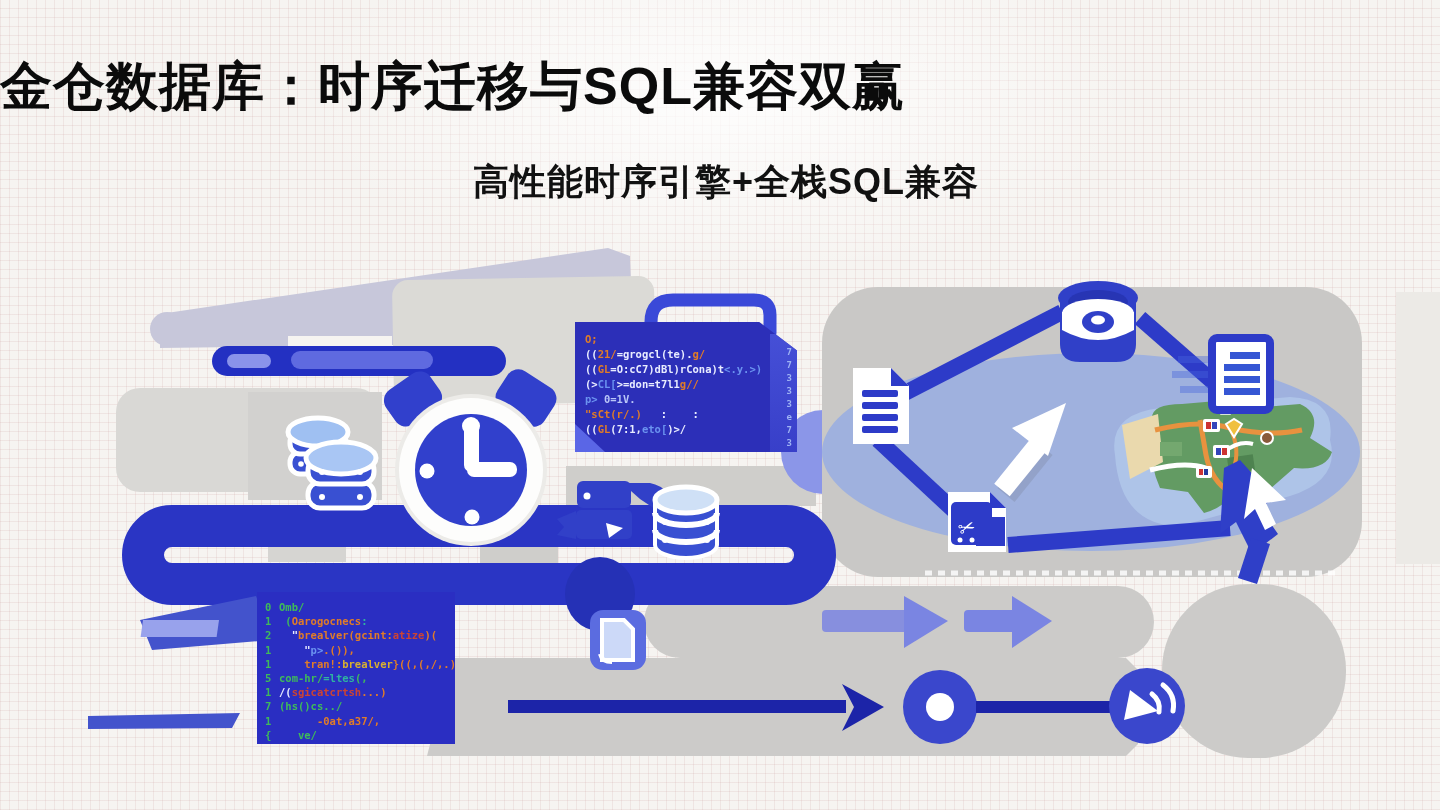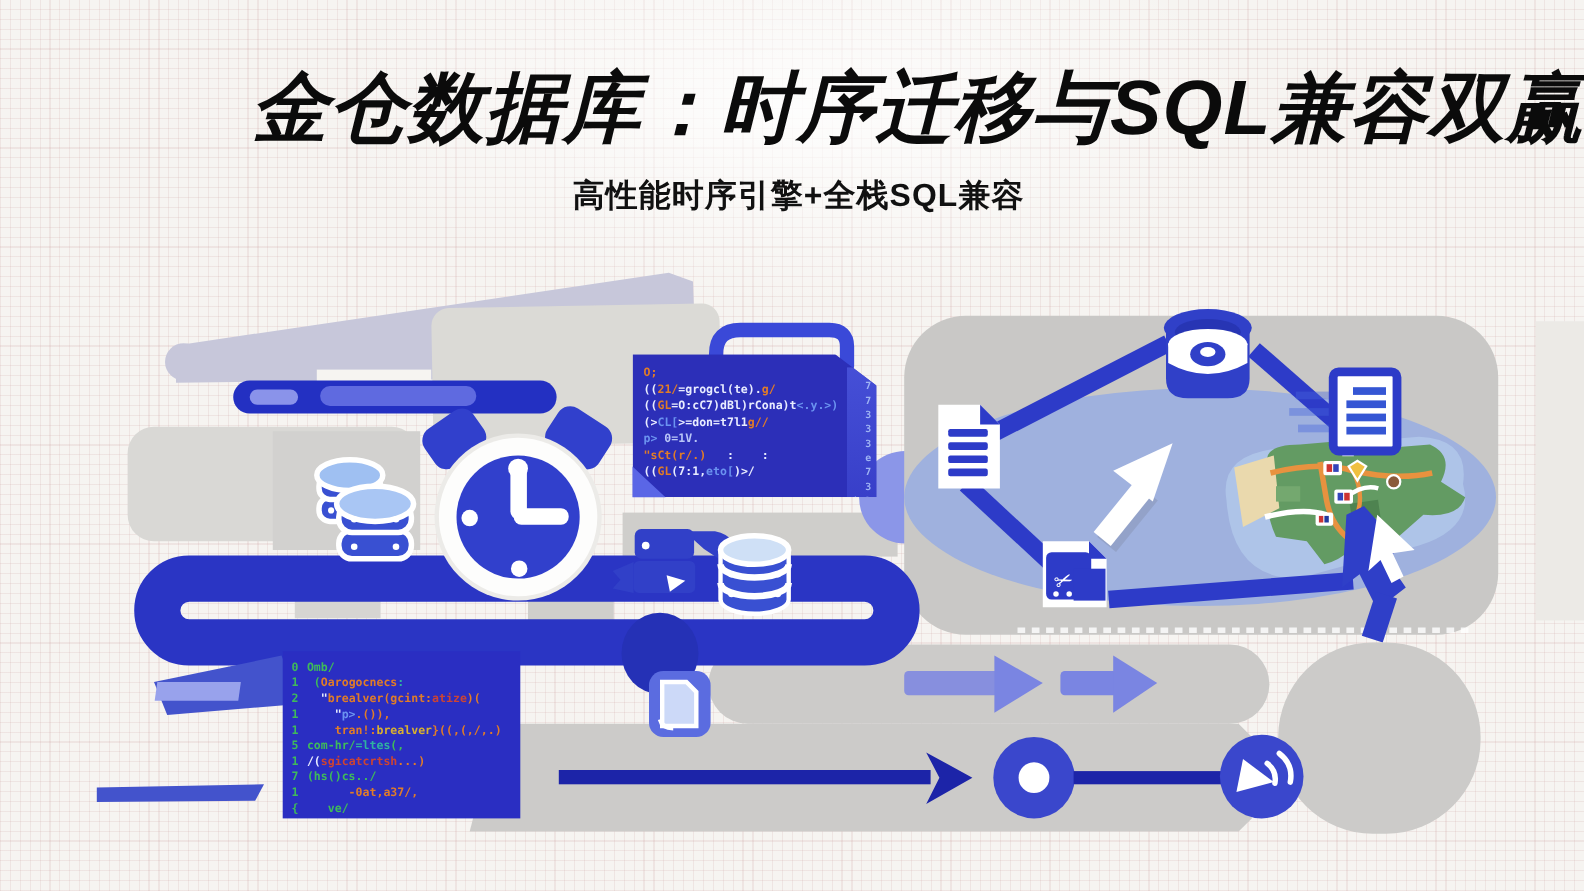--- a/index.html
+++ b/index.html
@@ -6,26 +6,26 @@
   .stage{
     position:relative;width:1440px;height:810px;overflow:hidden;
     background-color:#f6f4f1;
     background-image:
       radial-gradient(ellipse 600px 260px at 50% 12%, rgba(255,255,255,.85), rgba(255,255,255,0) 70%),
       repeating-linear-gradient(0deg, rgba(198,148,148,.16) 0 1px, transparent 1px 9px),
       repeating-linear-gradient(90deg, rgba(198,148,148,.16) 0 1px, transparent 1px 9px);
     font-family:"Liberation Sans", sans-serif;
   }
   .title{
-    position:absolute;left:0;right:0;top:52px;text-align:right;
-    font-size:70px;font-weight:900;color:#0b0b0b;letter-spacing:1px;white-space:nowrap;font-style:italic;
+    position:absolute;left:0;right:0;top:52px;text-align:left;
+    font-size:52px;font-weight:900;color:#0b0b0b;letter-spacing:1px;white-space:nowrap;
   }
   .subtitle{
     position:absolute;left:0;right:0;top:158px;text-align:center;
-    font-size:29px;font-weight:800;color:#111;letter-spacing:1px;white-space:nowrap;padding-left:12px;
+    font-size:36px;font-weight:800;color:#111;letter-spacing:1px;white-space:nowrap;padding-left:12px;
   }
   .illu{position:absolute;left:0;top:0;width:1440px;height:810px;z-index:1;}
   
   .codebox{
     position:absolute;z-index:3;
     font-family:"DejaVu Sans Mono", monospace;font-weight:bold;
     color:#e8ecff;overflow:hidden;
   }
   .codebox .row{white-space:pre;}
   #top-code{
@@ -39,21 +39,21 @@
   }
   #top-code-gutter{
     position:absolute;right:5px;top:24px;font-size:9px;line-height:13px;
     color:#9fb4f4;text-align:right;
   }
   .fold-bl{
     position:absolute;left:575px;top:424px;width:0;height:0;z-index:4;
     border-left:30px solid #5a66e6;border-top:28px solid transparent;
   }
   #bottom-code{
-    left:257px;top:592px;width:216px;height:152px;background:#2a2ec2;
+    left:257px;top:592px;width:198px;height:152px;background:#2a2ec2;
     font-size:10.5px;line-height:14.2px;padding:8px 0 0 8px;box-sizing:border-box;
   }
   #bottom-code .ln{color:#3fba5a;display:inline-block;width:14px;}
   .tk-w{color:#e8ecff}.tk-o{color:#e07c28}.tk-r{color:#cc4433}.tk-g{color:#3fba5a}
   .tk-b{color:#6b93f0}.tk-y{color:#d8b030}.tk-t{color:#2fb3a0}.tk-lb{color:#b9c6f8}
 </style>
 </head>
 <body>
 
 <div class="stage">

